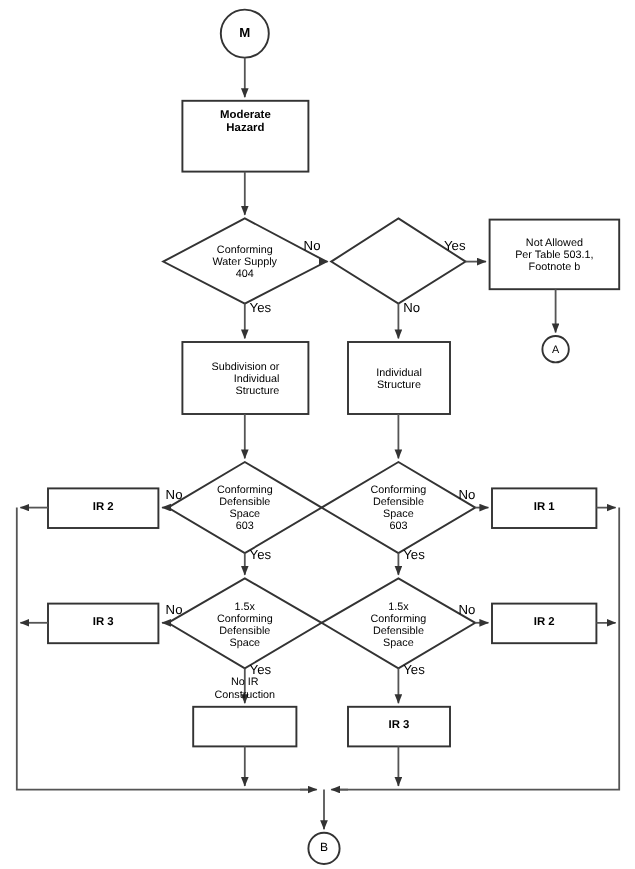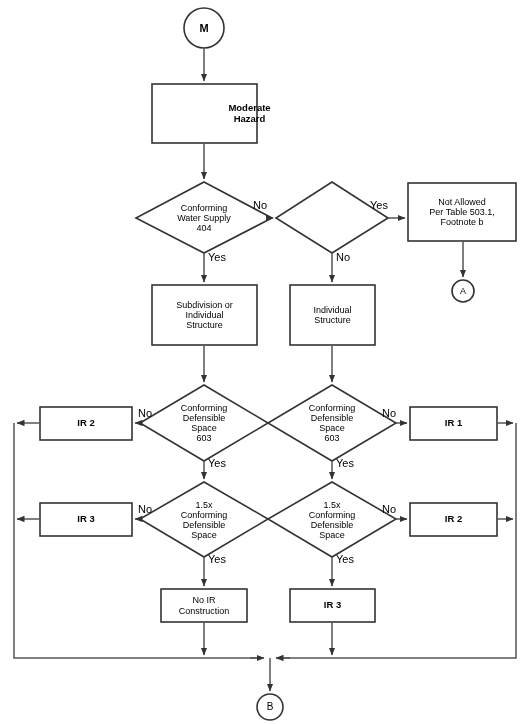--- a/index.html
+++ b/index.html
@@ -112,33 +112,33 @@
       <line x1="290" y1="658" x2="276" y2="658" marker-end="url(#arrow)"></line>
 
       <line x1="270" y1="658" x2="270" y2="691" marker-end="url(#arrow)"></line>
     </g>
   </svg>
 
   <div class="node-label conn-label" style="left:184px;top:13px;width:40px;height:30px;">M</div>
   <div class="node-label" style="left:451px;top:282px;width:24px;height:18px;font-size:9px;">A</div>
   <div class="node-label" style="left:257px;top:698px;width:26px;height:18px;font-size:10px;">B</div>
 
-  <div class="node-label box-label" style="left:152px;top:84px;width:105px;height:59px;padding-left:45px;">Moderate
+  <div class="node-label box-label" style="left:152px;top:72px;width:105px;height:59px;">Moderate
 Hazard</div>
 
   <div class="node-label diamond-label" style="left:146px;top:188px;width:116px;height:60px;">Conforming
 Water Supply
 404</div>
 
 
   <div class="node-label diamond-label" style="left:408px;top:183px;width:108px;height:58px;text-align:center;">Not Allowed
 Per Table 503.1,
 Footnote b</div>
 
-  <div class="node-label diamond-label" style="left:152px;top:285px;width:105px;height:60px;">Subdivision or
+  <div class="node-label diamond-label" style="left:152px;top:285px;width:105px;height:60px;text-align:right;">Subdivision or
 Individual
 Structure</div>
 
   <div class="node-label diamond-label" style="left:290px;top:285px;width:85px;height:60px;">Individual
 Structure</div>
 
   <div class="node-label diamond-label" style="left:155px;top:392px;width:98px;height:62px;">Conforming
 Defensible
 Space
 603</div>
@@ -159,21 +159,21 @@
 
   <div class="node-label diamond-label" style="left:283px;top:489px;width:98px;height:62px;">1.5x
 Conforming
 Defensible
 Space</div>
 
   <div class="node-label box-label" style="left:40px;top:503px;width:92px;height:33px;">IR 3</div>
 
   <div class="node-label box-label" style="left:410px;top:503px;width:87px;height:33px;">IR 2</div>
 
-  <div class="node-label diamond-label" style="left:161px;top:589px;width:86px;height:33px;">No IR
+  <div class="node-label diamond-label" style="left:161px;top:557px;width:86px;height:33px;">No IR
 Construction</div>
 
   <div class="node-label box-label" style="left:290px;top:589px;width:85px;height:33px;">IR 3</div>
 
   <div class="edge-label" style="left:253px;top:200px;">No</div>
   <div class="edge-label" style="left:208px;top:252px;">Yes</div>
   <div class="edge-label" style="left:370px;top:200px;">Yes</div>
   <div class="edge-label" style="left:336px;top:252px;">No</div>
 
   <div class="edge-label" style="left:138px;top:408px;">No</div>

